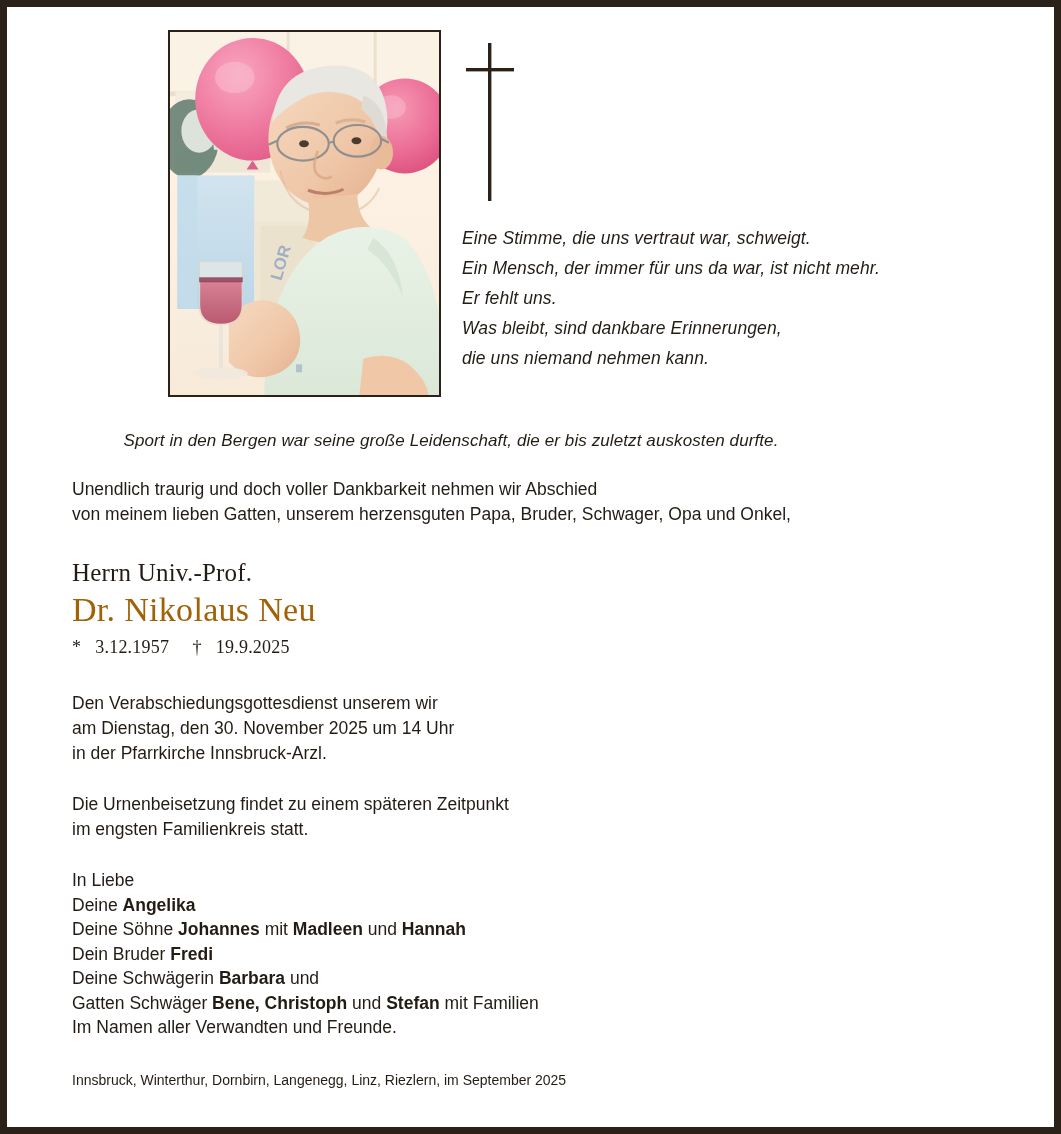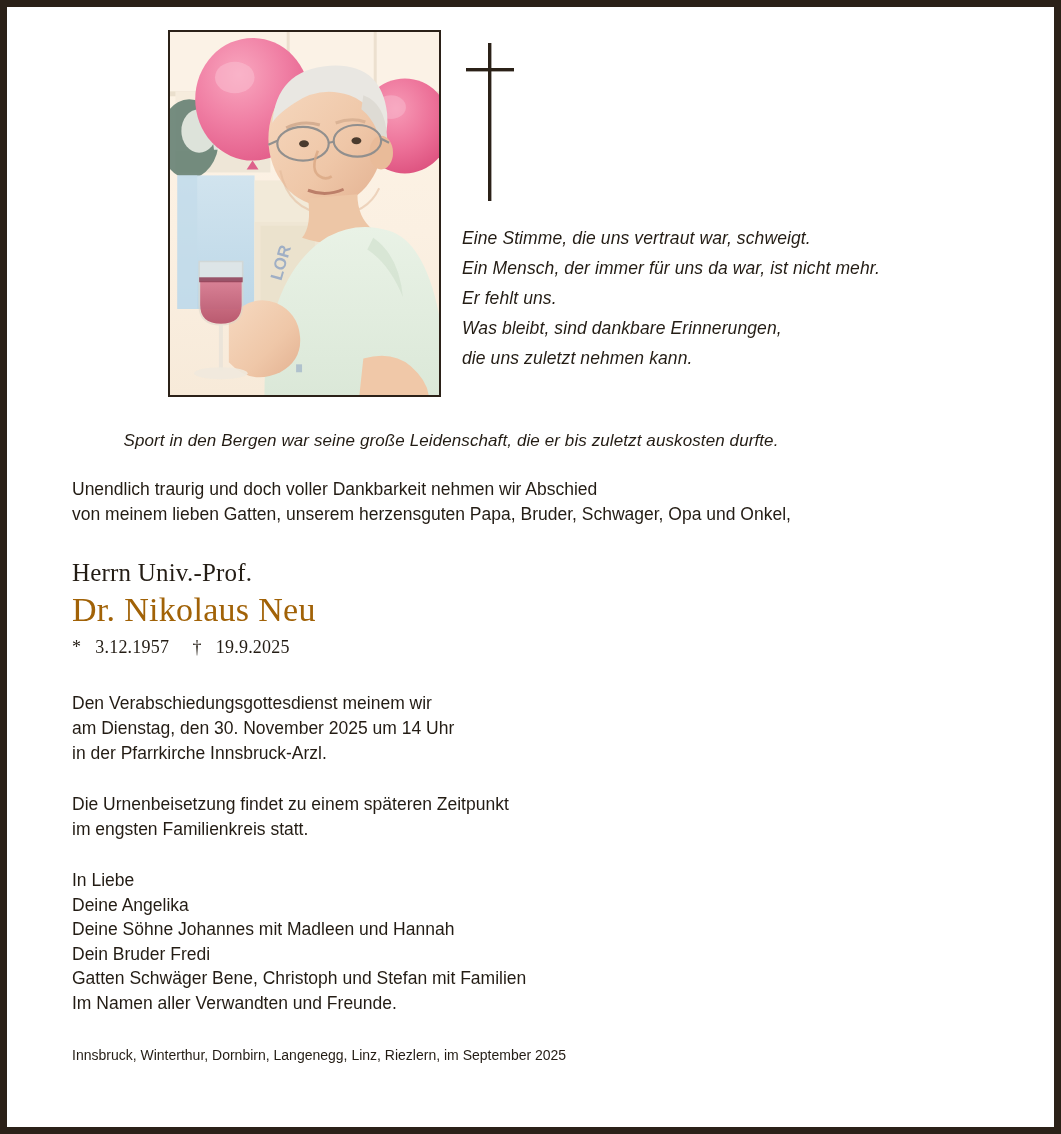--- a/index.html
+++ b/index.html
@@ -105,21 +105,21 @@
   .dates-line{
     font-size:18px;
     line-height:28px;
     letter-spacing:.2px;
     color:#231c14;
     margin-top:2px;
   }
   .dates-line .sep{display:inline-block;width:14px;}
 
   .family .ln{line-height:24.5px;}
-  .family b{font-weight:400;}
+  .family b{font-weight:700;}
 
   .place-line{font-size:14px;line-height:25px;}
 </style>
 </head>
 <body>
 
 <div class="page">
  <div class="inner">
 
   <div class="photo-wrap">
@@ -245,21 +245,21 @@
       <rect x="26" y="6" width="3.4" height="158" fill="#2b2118"></rect>
       <rect x="4" y="31" width="48" height="3.4" fill="#2b2118"></rect>
     </svg>
   </div>
 
   <div class="poem">
     <div class="poem-line">Eine Stimme, die uns vertraut war, schweigt.</div>
     <div class="poem-line">Ein Mensch, der immer für uns da war, ist nicht mehr.</div>
     <div class="poem-line">Er fehlt uns.</div>
     <div class="poem-line">Was bleibt, sind dankbare Erinnerungen,</div>
-    <div class="poem-line">die uns zuletzt nehmen kann.</div>
+    <div class="poem-line">die uns niemand nehmen kann.</div>
   </div>
 
   <div class="passion">Sport in den Bergen war seine große Leidenschaft, die er bis zuletzt auskosten durfte.</div>
 
   <div class="body-col">
 
     <div class="para">
       <span class="ln">Unendlich traurig und doch voller Dankbarkeit nehmen wir Abschied</span>
       <span class="ln">von meinem lieben Gatten, unserem herzensguten Papa, Bruder, Schwager, Opa und Onkel,</span>
     </div>
@@ -274,39 +274,40 @@
         <span class="sep"></span>
         <span>†</span>
         <span>&nbsp;</span>
         <span>19.9.2025</span>
       </div>
     </div>
 
     <div class="gap-30"></div>
 
     <div class="para">
-      <span class="ln">Den Verabschiedungsgottesdienst meinem wir</span>
+      <span class="ln">Den Verabschiedungsgottesdienst unserem wir</span>
       <span class="ln">am Dienstag, den 30. November 2025 um 14 Uhr</span>
       <span class="ln">in der Pfarrkirche Innsbruck-Arzl.</span>
     </div>
 
     <div class="gap-26"></div>
 
     <div class="para">
       <span class="ln">Die Urnenbeisetzung findet zu einem späteren Zeitpunkt</span>
       <span class="ln">im engsten Familienkreis statt.</span>
     </div>
 
     <div class="gap-26"></div>
 
     <div class="para family">
       <span class="ln">In Liebe</span>
       <span class="ln"><span>Deine </span><b>Angelika</b></span>
       <span class="ln"><span>Deine Söhne </span><b>Johannes</b><span> mit </span><b>Madleen</b><span> und </span><b>Hannah</b></span>
       <span class="ln"><span>Dein Bruder </span><b>Fredi</b></span>
+      <span class="ln"><span>Deine Schwägerin </span><b>Barbara</b><span> und</span></span>
       <span class="ln"><span>Gatten Schwäger </span><b>Bene, Christoph</b><span> und </span><b>Stefan</b><span> mit Familien</span></span>
       <span class="ln"><span>Im Namen aller Verwandten und Freunde.</span></span>
     </div>
 
     <div class="gap-28"></div>
 
     <div class="para place-line">Innsbruck, Winterthur, Dornbirn, Langenegg, Linz, Riezlern, im September 2025</div>
 
     <div class="gap-26"></div>
 

